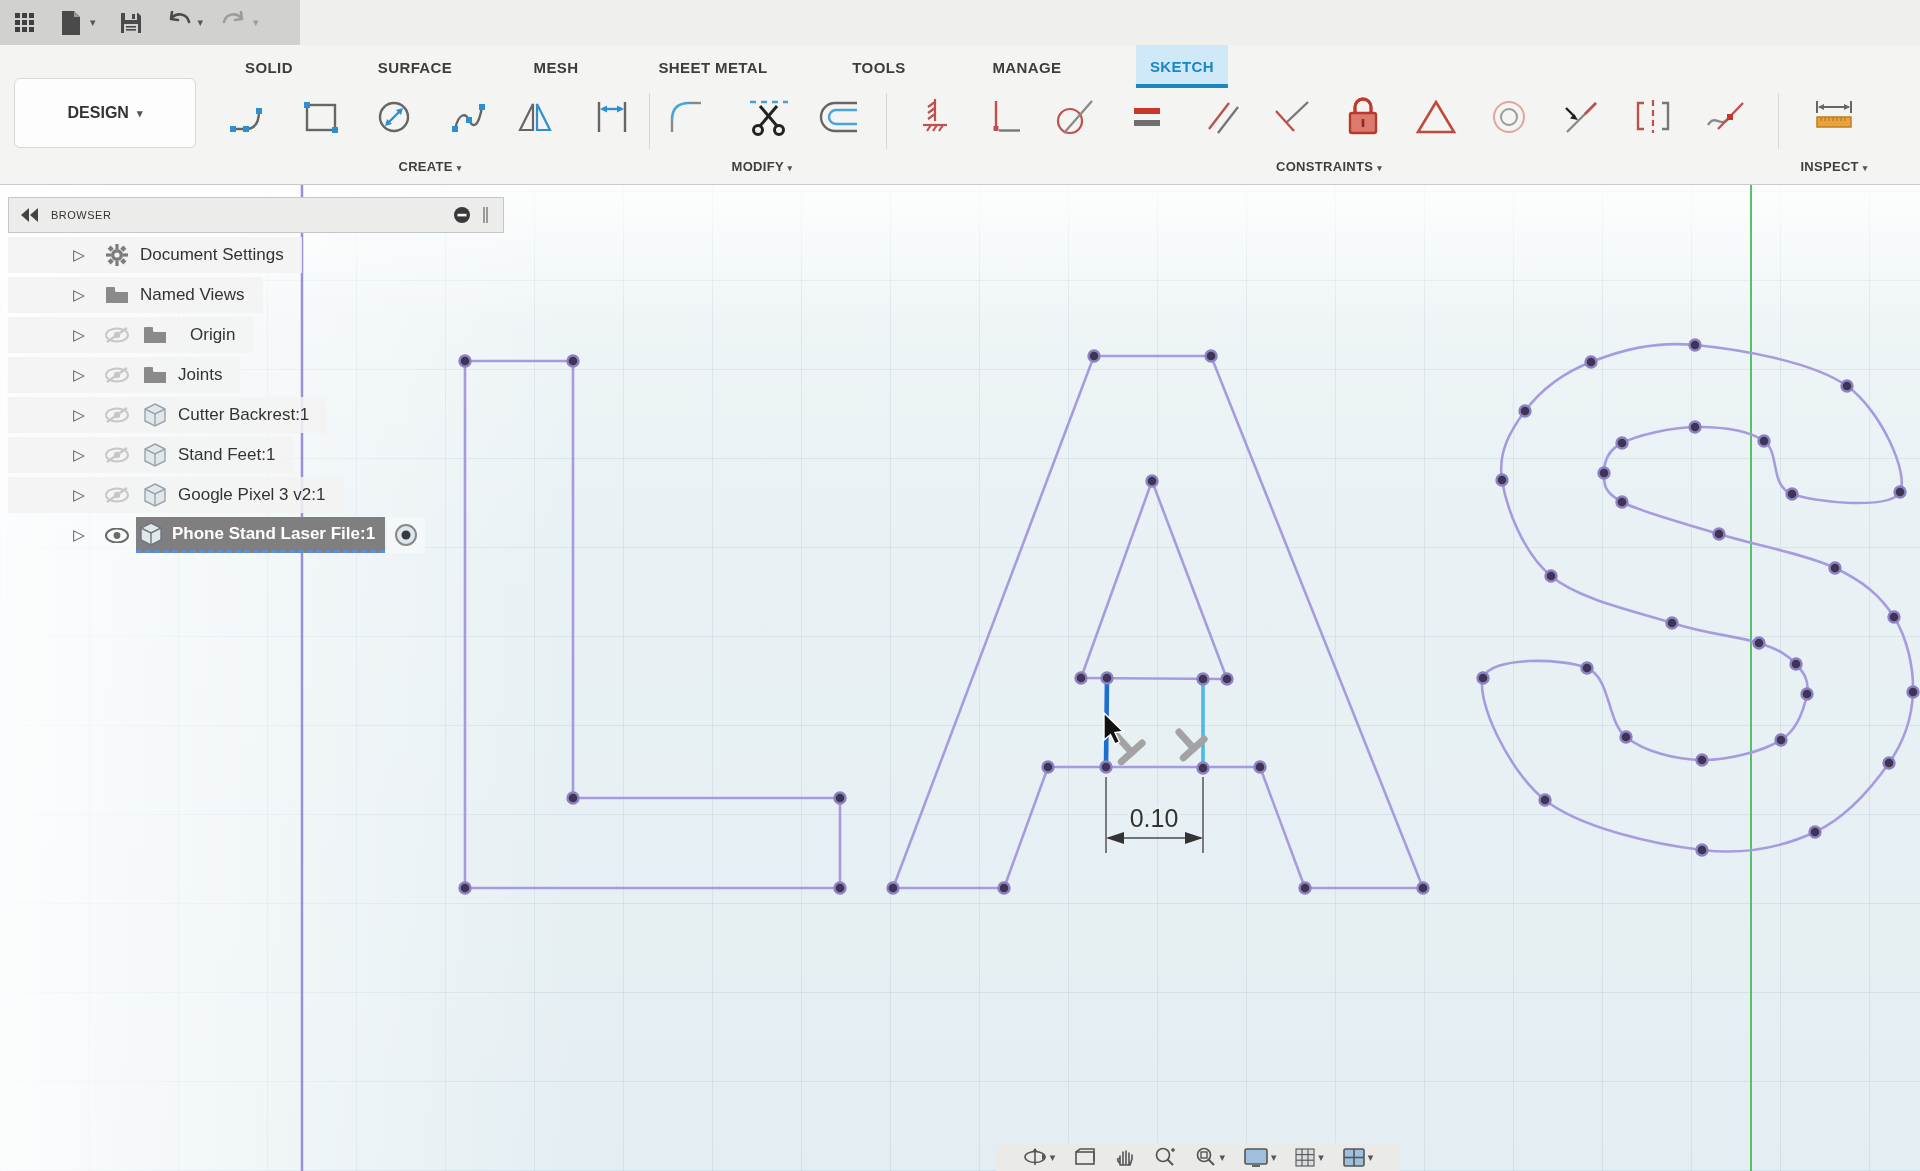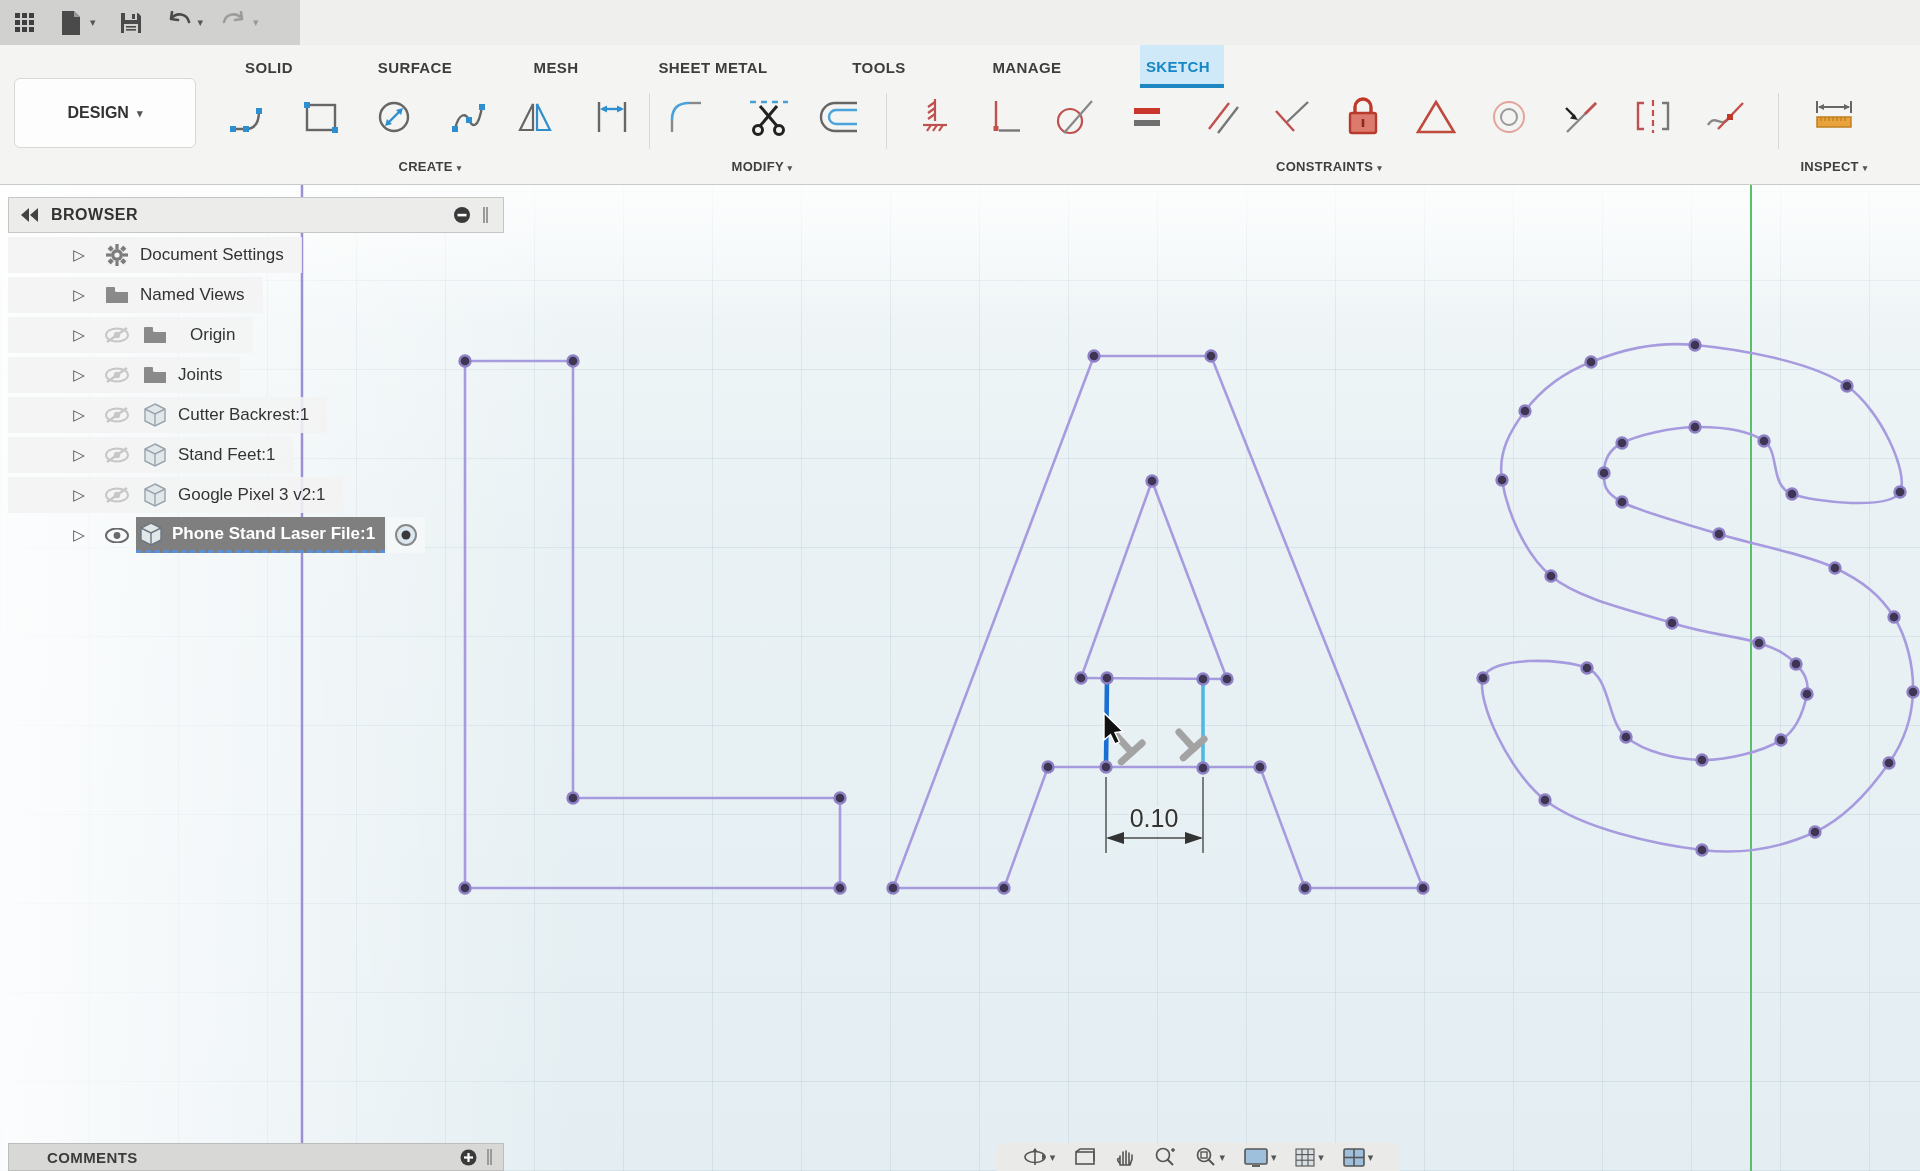--- a/index.html
+++ b/index.html
@@ -15,21 +15,21 @@
   .caret.lite { color:#9a9a9a; }
   #doc-tab { position:absolute; left:300px; top:0; width:1620px; height:45px;
              display:flex; align-items:center; justify-content:center; gap:10px; }
   #doc-title { font-size:17px; color:#3a3a3a; }
 
   
   #ribbon { position:absolute; left:0; top:45px; width:1920px; height:140px;
             background:#f4f4f2; border-bottom:1px solid #c9c9c7; }
   .rtab { position:absolute; top:5px; transform:translateX(-50%); font-size:15px;
           font-weight:700; letter-spacing:.4px; color:#3d3d3d; padding:9px 12px; }
-  .rtab.active { background:#cfe9f8; color:#1787c5; top:0; padding:13px 14px 9px 6px;
+  .rtab.active { background:#cfe9f8; color:#1787c5; top:0; padding:13px 14px 9px 14px;
                  border-bottom:4px solid #1e87c2; }
   #design-btn { position:absolute; left:14px; top:33px; width:182px; height:70px;
                 background:#fdfdfd; border:1px solid #d8d8d6; border-radius:6px;
                 display:flex; align-items:center; justify-content:center; gap:8px;
                 font-size:16px; font-weight:700; color:#333; }
   .tool { position:absolute; top:44px; width:52px; height:56px; transform:translateX(-50%);
           display:flex; align-items:center; justify-content:center; }
   .rsep { position:absolute; top:48px; width:1px; height:56px; background:#d8d8d6; }
   .glabel { position:absolute; top:114px; transform:translateX(-50%); font-size:13px;
             color:#3f3f3f; font-weight:700; letter-spacing:.3px; white-space:nowrap; }
@@ -45,21 +45,21 @@
       linear-gradient(180deg, #f2f7f8 0%, #e9f1f4 35%, #e4eef2 100%);
   }
   #sketch-svg { position:absolute; left:0; top:0; }
   #dim-text { font-family:"Liberation Sans", sans-serif; font-size:25px; fill:#333;
               paint-order:stroke; stroke:#eaf1f3; stroke-width:5px; font-weight:400; }
 
   
   #browser { position:absolute; left:8px; top:12px; }
   #browser-header { width:496px; height:36px; background:#ececea; border:1px solid #c6c6c4;
     display:flex; align-items:center; gap:12px; padding:0 14px 0 12px;
-    font-size:16px; font-weight:700; letter-spacing:.5px; color:#333; }
+    font-size:11px; font-weight:400; letter-spacing:.5px; color:#333; }
   #browser-header .spacer { flex:1; }
   .grip { width:2px; height:16px; background:#9a9a9a; box-shadow:3px 0 0 #9a9a9a; margin-right:4px; }
   .brow { display:flex; align-items:center; height:36px; margin-top:4px; width:max-content;
           background:rgba(243,243,242,.88); padding-right:18px; font-size:17px; color:#333; }
   .brow .slot { width:38px; display:flex; align-items:center; justify-content:center; flex:none; }
   .brow.selrow { background:transparent; padding-right:0; }
   .sel-chip { display:flex; align-items:center; height:36px; background:#7f7f7f;
               border-bottom:3px dashed #5b8fd6; padding:0 10px 0 4px; gap:10px; }
   .sel-chip .lbl { color:#fff; font-weight:700; font-size:17px; }
   .radio-chip { width:38px; height:36px; margin-left:2px; background:#f5f8f9;
@@ -594,30 +594,20 @@
       </span>
       <span class="radio-chip">
         <svg width="24" height="24">
             <circle cx="12" cy="12" r="10" fill="#dce8f0" stroke="#888" stroke-width="2"></circle>
             <circle cx="12" cy="12" r="4.5" fill="#3a3a3a"></circle>
           </svg>
         </span>
     </div>
   </div>
 
-  <div id="comments-bar">
-    <span>COMMENTS</span>
-    <span class="spacer"></span>
-    <svg width="17" height="17">
-        <circle cx="8.5" cy="8.5" r="8" fill="#3a3a3a"></circle>
-        <rect x="4" y="7.4" width="9" height="2.2" fill="#fff"></rect>
-        <rect x="7.4" y="4" width="2.2" height="9" fill="#fff"></rect>
-      </svg>
-    <span class="grip" style="margin-left:10px"></span>
-  </div>
 
   <div id="navbar">
     <span class="nav-ic">
       <svg width="24" height="20">
           <ellipse cx="12" cy="10" rx="10" ry="5.5" fill="none" stroke="#555" stroke-width="1.6"></ellipse>
           <line x1="12" y1="2" x2="12" y2="18" stroke="#555" stroke-width="1.6"></line>
           <path d="M12 1 l-3 4 h6 z" fill="#555"></path>
           <path d="M23 10 l-4 -3 v6 z" fill="#555"></path>
         </svg>
       <span class="caret">▾</span>

